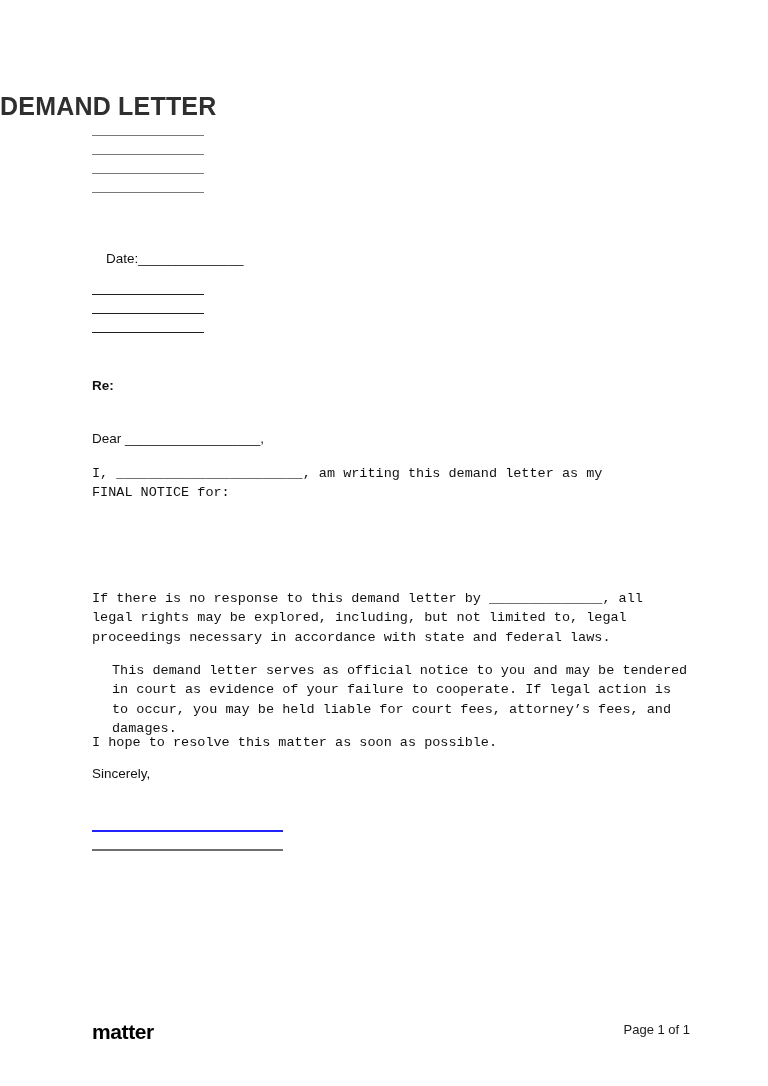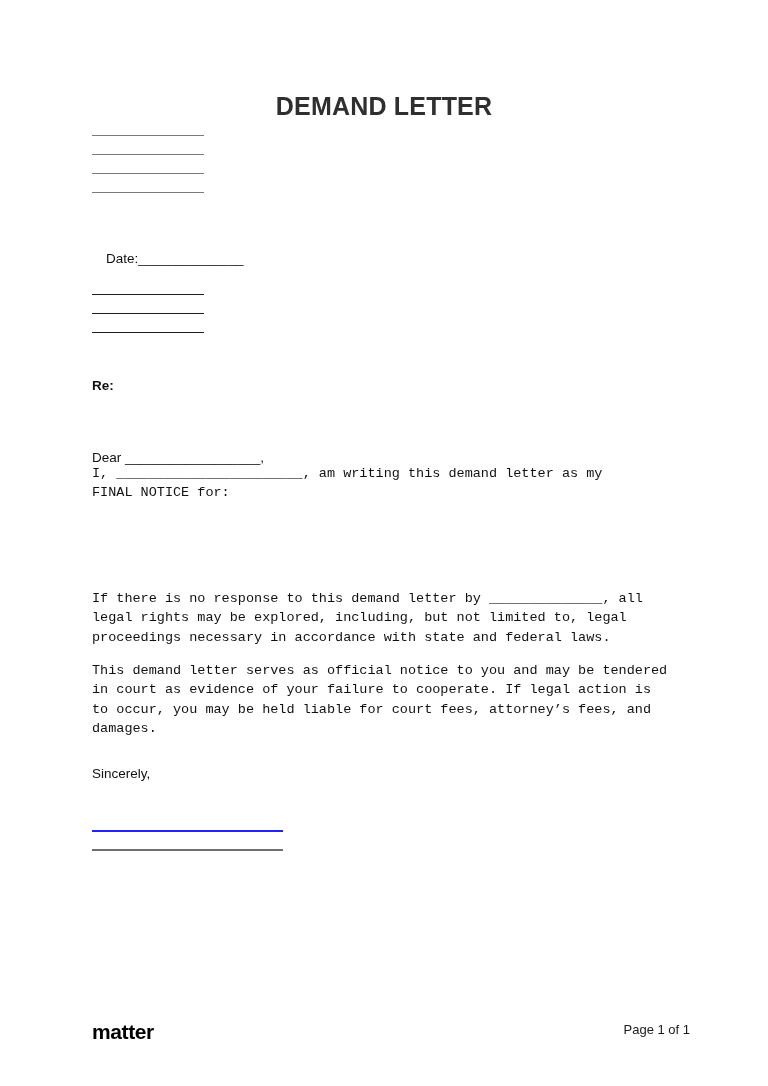--- a/index.html
+++ b/index.html
@@ -21,21 +21,20 @@
     inset: 0;
     background: #ffffff;
   }
 
   
   .doc-title {
     position: absolute;
     left: 0;
     right: 0;
     top: 92px;
-    text-align: center;
     font-size: 25px;
     font-weight: bold;
     color: #2f2f2f;
     letter-spacing: 0.2px;
   }
 
   
   .rule {
     position: absolute;
     height: 1px;
@@ -97,28 +96,29 @@
   <div class="rule" style="left:92px; top:192px; width:112px;"></div>
 
   <div class="tline" style="top:249px;margin-left:14px;"><span>Date:</span><span>______________</span></div>
 
   <div class="rule dark" style="left:92px; top:294px; width:112px;"></div>
   <div class="rule dark" style="left:92px; top:313px; width:112px;"></div>
   <div class="rule dark" style="left:92px; top:332px; width:112px;"></div>
 
   <div class="tline bold" style="top:376px;">Re:</div>
 
-  <div class="tline" style="top:448px;">Dear __________________,</div>
+  <div class="tline" style="top:429px;">Dear __________________,</div>
 
   <div class="tblock" style="top:464px; width:540px;">I, _______________________, am writing this demand letter as my FINAL NOTICE for:</div>
 
   <div class="tblock" style="top:589px;">If there is no response to this demand letter by ______________, all legal rights may be explored, including, but not limited to, legal proceedings necessary in accordance with state and federal laws.</div>
 
-  <div class="tblock" style="top:661px;">This demand letter serves as official notice to you and may be tendered in court as evidence of your failure to cooperate. If legal action is to occur, you may be held liable for court fees, attorney’s fees, and damages.</div>
+  <div class="tblock" style="top:661px;margin-left:20px;">This demand letter serves as official notice to you and may be tendered in court as evidence of your failure to cooperate. If legal action is to occur, you may be held liable for court fees, attorney’s fees, and damages.</div>
 
+  <div class="tblock" style="top:733px;">I hope to resolve this matter as soon as possible.</div>
 
   <div class="tline" style="top:764px;text-align:center;">Sincerely,</div>
 
   <div class="rule blue" style="left:92px; top:830px; width:191px;"></div>
   <div class="rule gray-sig" style="left:92px; top:849px; width:191px;"></div>
 
   <div class="brand">matter</div>
   <div class="pagenum">Page 1 of 1</div>
 
 </div>

